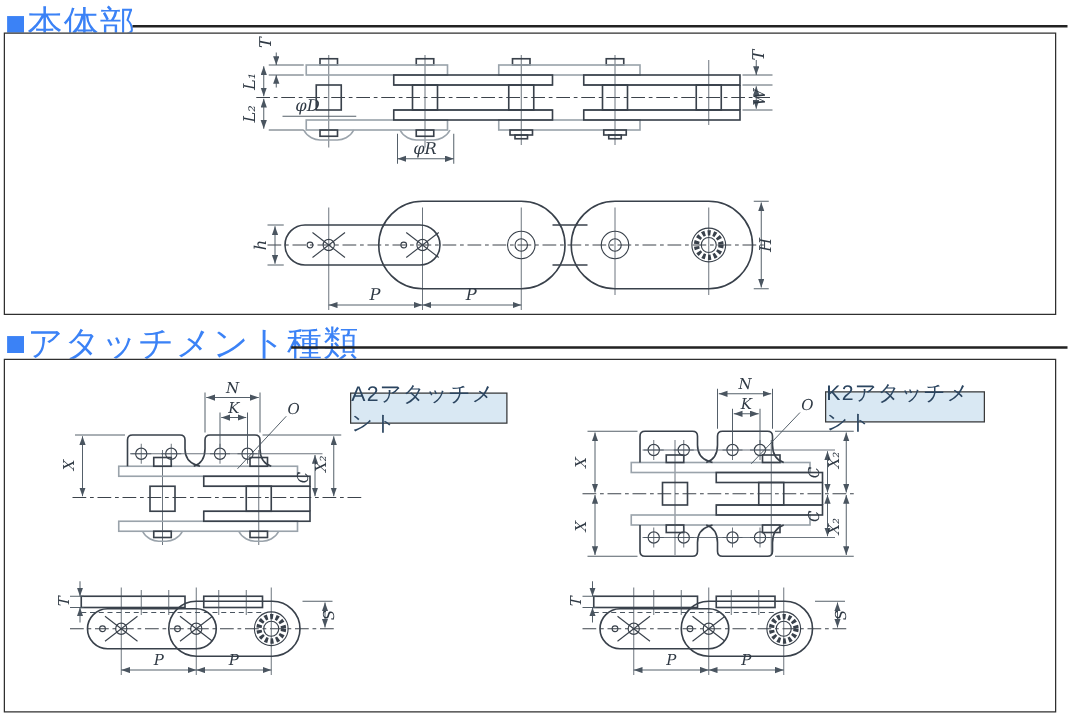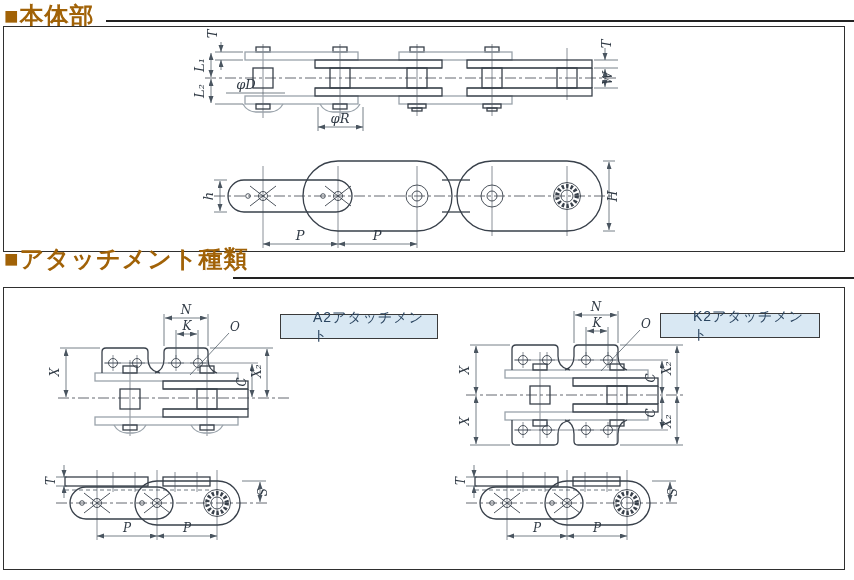--- a/index.html
+++ b/index.html
@@ -1,24 +1,24 @@
 <!DOCTYPE html>
 <html><head>
 <meta charset="utf-8">
 <style>
   html,body{margin:0;padding:0;background:#fff;}
   body{width:854px;height:580px;position:relative;overflow:hidden;
        font-family:"Liberation Sans", sans-serif;}
-  .hdr{position:absolute;left:4px;font-size:24px;font-weight:bold;color:#a16207;
+  .hdr{position:absolute;left:4px;font-size:28px;font-weight:normal;color:#3b82f6;
        letter-spacing:1px;white-space:nowrap;}
   .hdr-rule{position:absolute;height:2px;background:#222;}
   .frame{position:absolute;border:1.5px solid #2f2f2f;background:#fff;}
   .tag{position:absolute;background:#d9e8f3;border:1px solid #3a3a3a;color:#2b4560;
-       font-size:14px;display:flex;align-items:center;justify-content:center;
-       letter-spacing:1px;padding-left:32px;}
+       font-size:17px;display:flex;align-items:center;justify-content:center;
+       letter-spacing:1px;}
   svg{position:absolute;left:0;top:0;}
   .ld{stroke:#39414b;stroke-width:1.3;fill:none;}
   .lg{stroke:#9aa3ab;stroke-width:1.3;fill:none;}
   .t1{stroke:#39414b;stroke-width:0.9;fill:none;}
   .dm{stroke:#4a5560;stroke-width:0.75;fill:none;}
   .pin{stroke:#4a5560;stroke-width:0.65;fill:none;}
   .cl{stroke:#3c434b;stroke-width:0.8;fill:none;stroke-dasharray:11 3 3 3;}
   .hid{stroke:#4a5560;stroke-width:0.8;fill:none;stroke-dasharray:4 3;}
   .kn{stroke:#39414b;stroke-width:4.2;fill:none;stroke-dasharray:2.4 2.1;}
   .dt{font:italic 13px "DejaVu Serif", serif;fill:#2f3944;}
@@ -144,21 +144,21 @@
     <line class="dm" x1="603" y1="231" x2="615" y2="231"></line>
     <line class="dm" x1="609" y1="162" x2="609" y2="230" marker-start="url(#as1)" marker-end="url(#ae1)"></line>
     <text class="dt" transform="rotate(-90 617 196)" x="617" y="196" text-anchor="middle">H</text>
     <line class="dm" x1="263" y1="244" x2="338" y2="244" marker-start="url(#as1)" marker-end="url(#ae1)"></line>
     <line class="dm" x1="338" y1="244" x2="417" y2="244" marker-start="url(#as1)" marker-end="url(#ae1)"></line>
     <text class="dt" x="300" y="240" text-anchor="middle">P</text>
     <text class="dt" x="377" y="240" text-anchor="middle">P</text>
   </g>
 </svg>
 
-<div class="hdr" style="top:243px;text-align:right;">■アタッチメント種類</div>
+<div class="hdr" style="top:256px;text-align:right;">■アタッチメント種類</div>
 <div class="hdr-rule" style="left:233px;top:277px;width:621px;"></div>
 
 <div class="frame" style="left:3px;top:287px;width:840px;height:281px;"></div>
 
 <svg width="840" height="280" viewBox="3 288 840 280" style="left:3px;top:288px;">
   <defs>
     <marker id="ae2" markerWidth="8" markerHeight="6" refX="7" refY="2.5" orient="auto" markerUnits="userSpaceOnUse">
         <path d="M0,0 L7,2.5 L0,5 Z" fill="#4a5560"></path>
       </marker>
     <marker id="as2" markerWidth="8" markerHeight="6" refX="7" refY="2.5" orient="auto-start-reverse" markerUnits="userSpaceOnUse">

